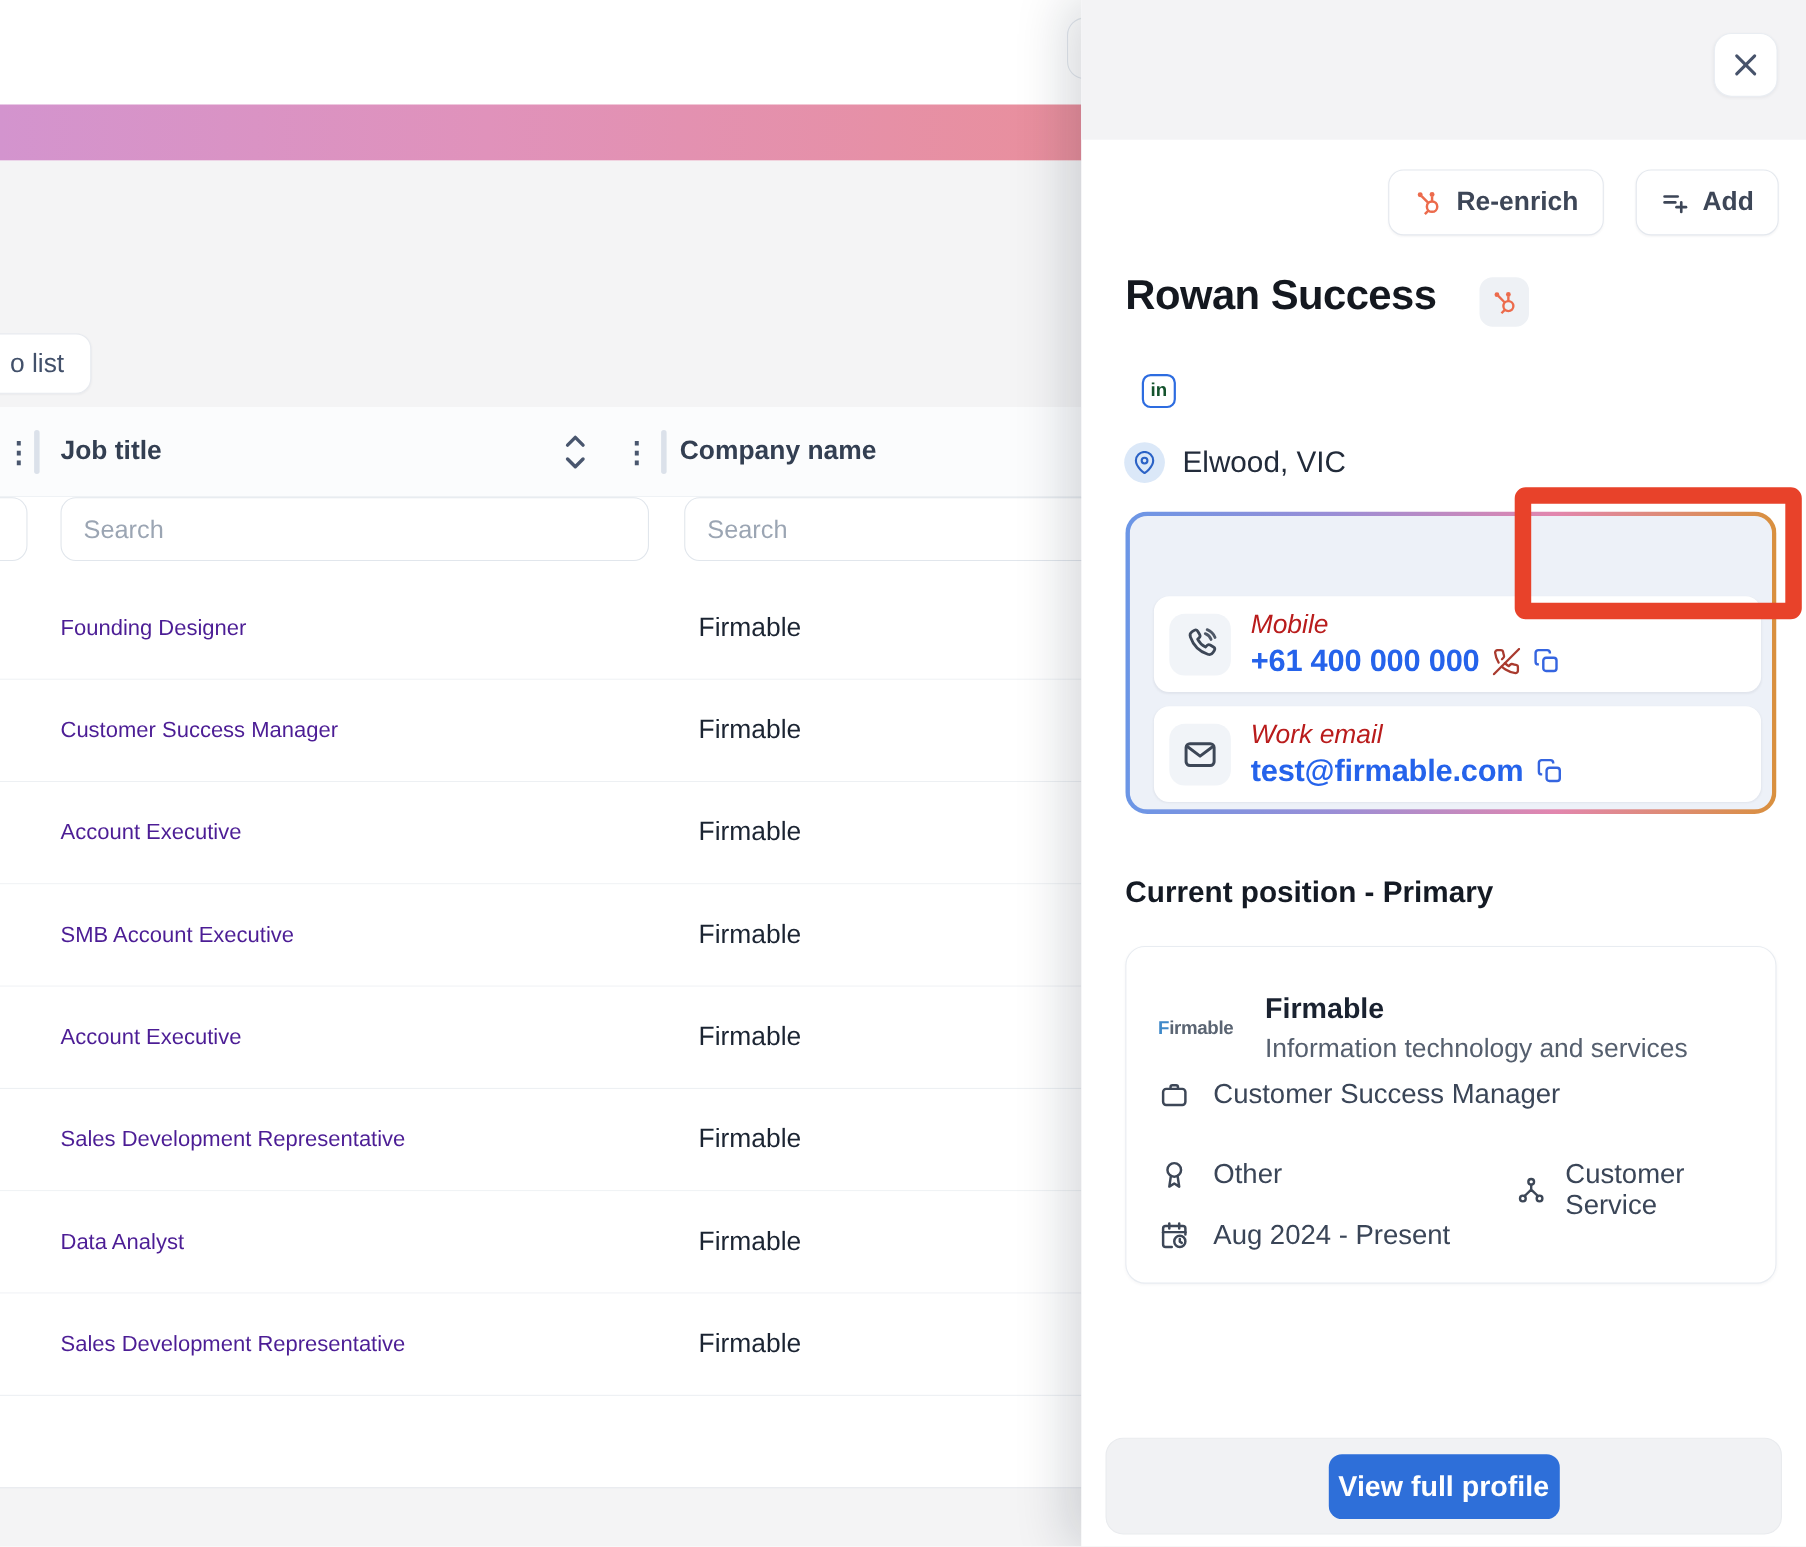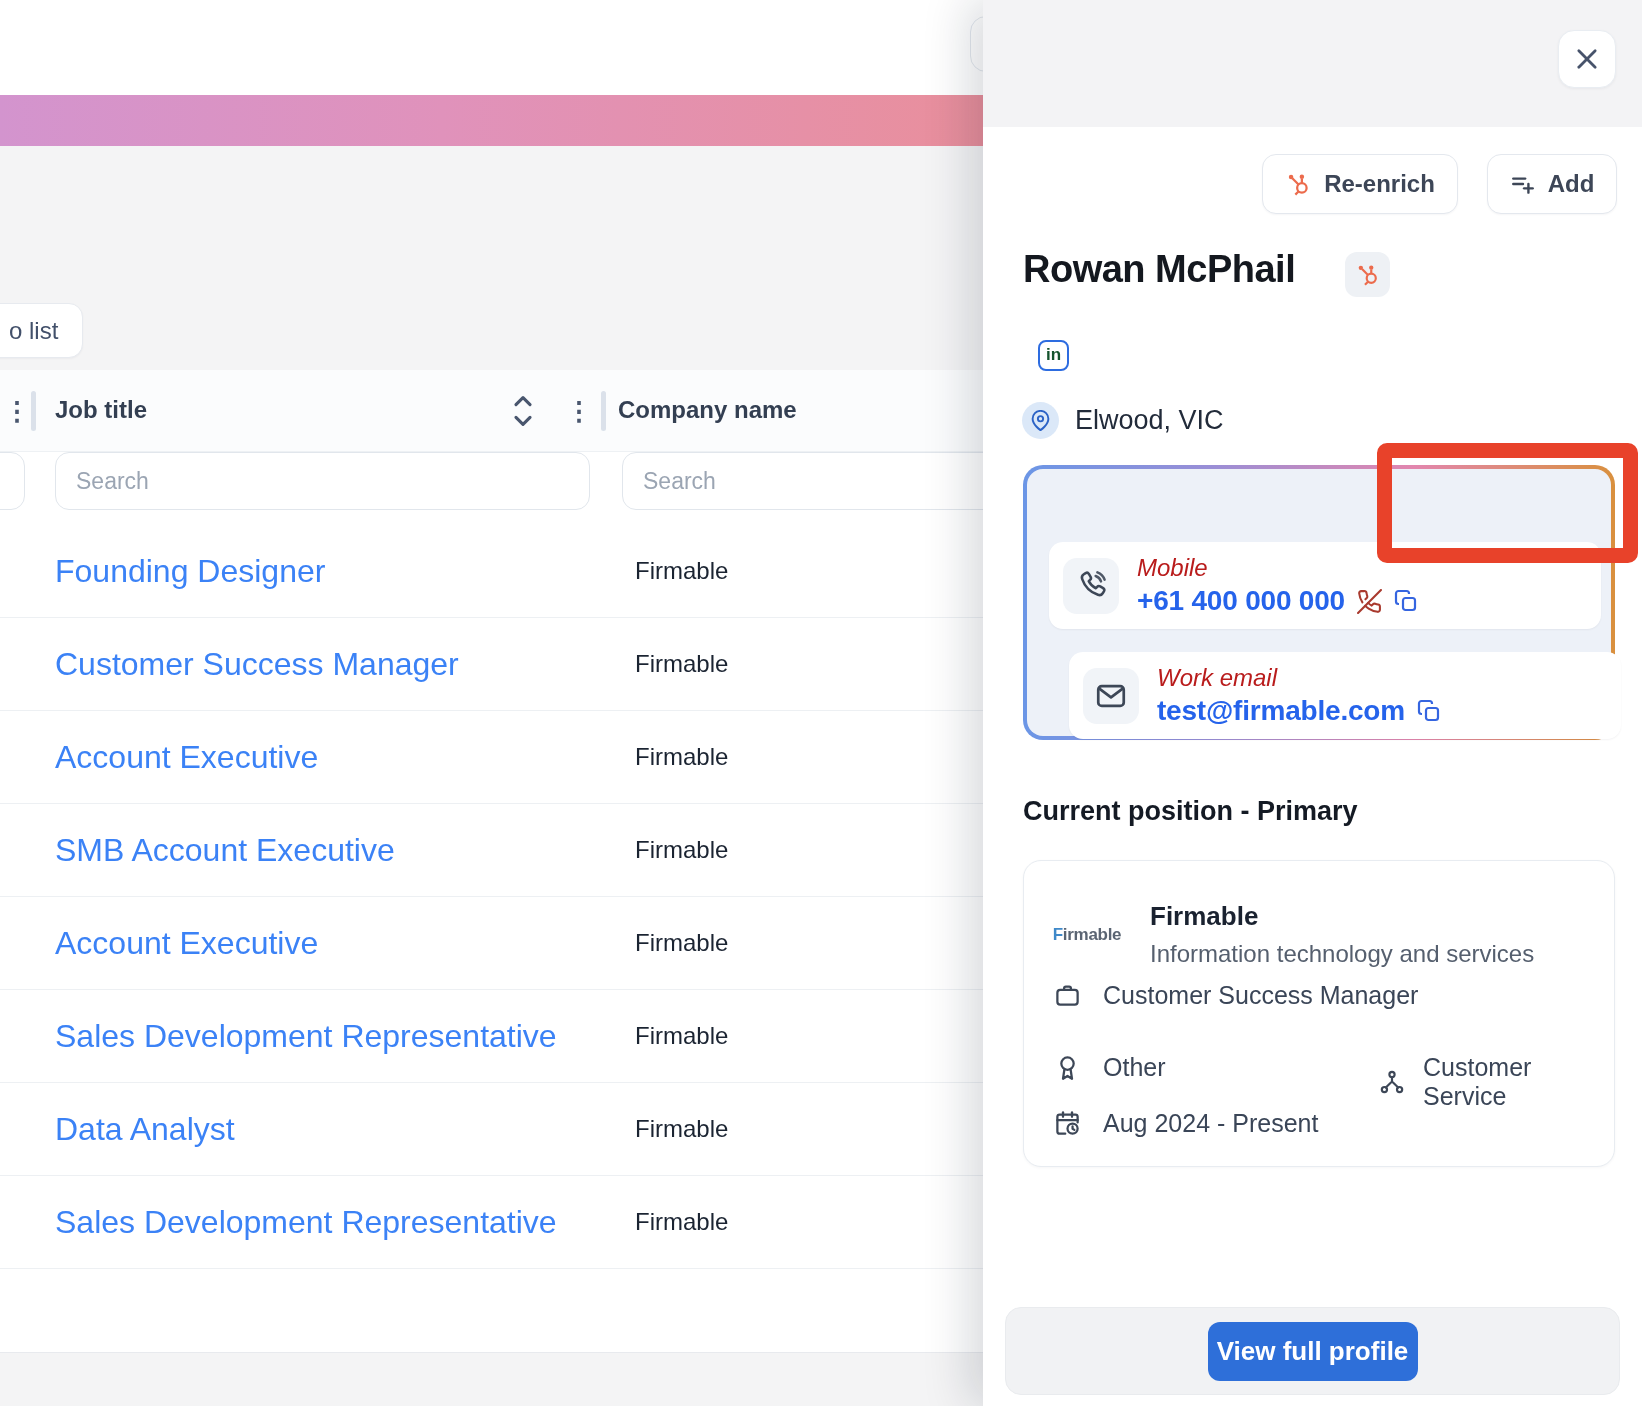--- a/index.html
+++ b/index.html
@@ -38,21 +38,21 @@
   .sort-icon, .th-kebab { color:#49566e; }
 
   .search-row { left:0; top:452px; width:983px; height:73px; background:#ffffff; }
   .search-input { position:absolute; top:0; height:58px; background:#fff;
     border:1.5px solid #e1e6ec; border-radius:14px; font-size:23px; color:#343f52;
     padding:0 20px; font-family:Liberation Sans, sans-serif; outline:none; }
   .search-input::placeholder { color:#9ba5b3; }
 
   .trow { position:absolute; left:0; width:983px; height:93px;
     border-bottom:1px solid #edf0f3; background:#fff; display:flex; align-items:center; }
-  .td-job { position:absolute; left:55px; font-size:32px; color:#3b82f6; }
+  .td-job { position:absolute; left:55px; font-size:20px; color:#4c1d95; }
   .td-company { position:absolute; left:635px; font-size:24px; color:#1b2432; }
 
   
   .panel { left:983px; top:0; width:659px; height:1406px; background:#ffffff;
     box-shadow:-14px 0 44px rgba(15,23,42,.16); }
   .panel-head-bg { position:absolute; left:0; top:0; width:659px; height:127px; background:#f3f3f5; }
 
   .close-btn { position:absolute; left:575px; top:30px; width:58px; height:58px;
     background:#ffffff; border:1.5px solid #e9edf2; border-radius:16px;
     display:flex; align-items:center; justify-content:center; color:#47536b;
@@ -237,21 +237,21 @@
       <svg width="26" height="26" viewBox="0 0 24 24" fill="none" stroke="currentColor" stroke-width="2.2" stroke-linecap="round">
         <line x1="3" y1="7" x2="14" y2="7"></line>
           <line x1="3" y1="12" x2="12" y2="12"></line>
         <line x1="17" y1="12" x2="17" y2="20"></line>
           <line x1="13" y1="16" x2="21" y2="16"></line>
       </svg>
     </span>
     <span>Add</span>
   </button>
 
-  <h1 class="person-name">Rowan McPhail</h1>
+  <h1 class="person-name">Rowan Success</h1>
   <div class="hs-badge" style="color:#ec6b4c;">
     <svg width="26" height="26" viewBox="0 0 24 24" fill="none" stroke="currentColor" stroke-width="2">
       <circle cx="15" cy="15" r="4.2"></circle>
       <line x1="12" y1="12" x2="6.5" y2="6.5"></line>
         <circle cx="5.4" cy="5.4" r="2" fill="currentColor" stroke="none"></circle>
       <line x1="15" y1="10.8" x2="15" y2="6.8"></line>
         <circle cx="15" cy="5.2" r="2" fill="currentColor" stroke="none"></circle>
       <line x1="12.2" y1="18" x2="9.2" y2="21"></line>
     </svg>
   </div>
@@ -293,21 +293,21 @@
           <span class="copy-ic">
             <svg width="24" height="24" viewBox="0 0 24 24" fill="none" stroke="currentColor" stroke-width="2.2" stroke-linejoin="round">
               <rect x="9" y="9" width="12" height="12" rx="2.5"></rect>
               <path d="M5 15H4.5A2.5 2.5 0 0 1 2 12.5v-8A2.5 2.5 0 0 1 4.5 2h8A2.5 2.5 0 0 1 15 4.5V5"></path>
             </svg>
           </span>
         </div>
       </div>
     </div>
 
-    <div class="contact-item" style="top:183px;margin-left:20px;">
+    <div class="contact-item" style="top:173px;">
       <span class="ci-icon">
         <svg width="34" height="34" viewBox="0 0 24 24" fill="none" stroke="currentColor" stroke-width="1.9" stroke-linecap="round" stroke-linejoin="round">
           <rect x="3" y="5" width="18" height="14" rx="2.5"></rect>
           <polyline points="4,7 12,13 20,7"></polyline>
         </svg>
       </span>
       <div>
         <div class="ci-label">Work email</div>
         <div class="ci-value-row">
           <span class="ci-value">test@firmable.com</span>

